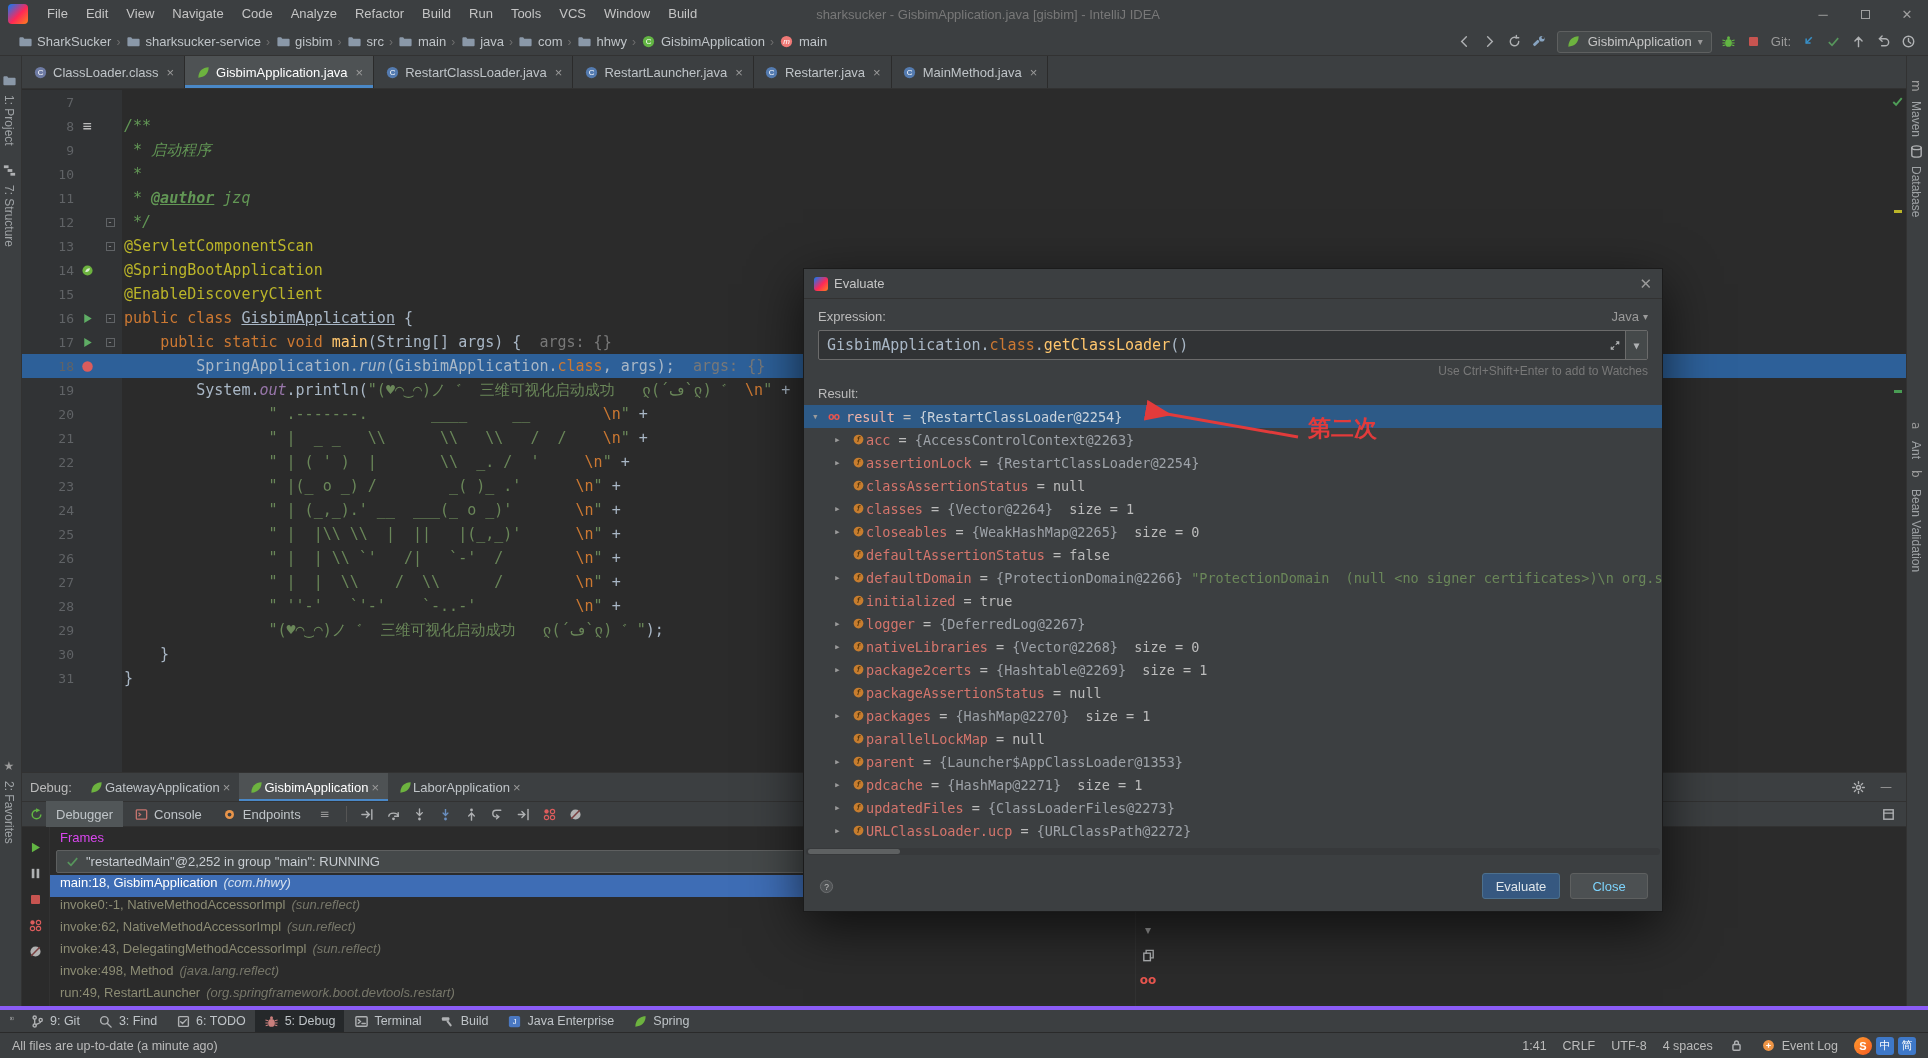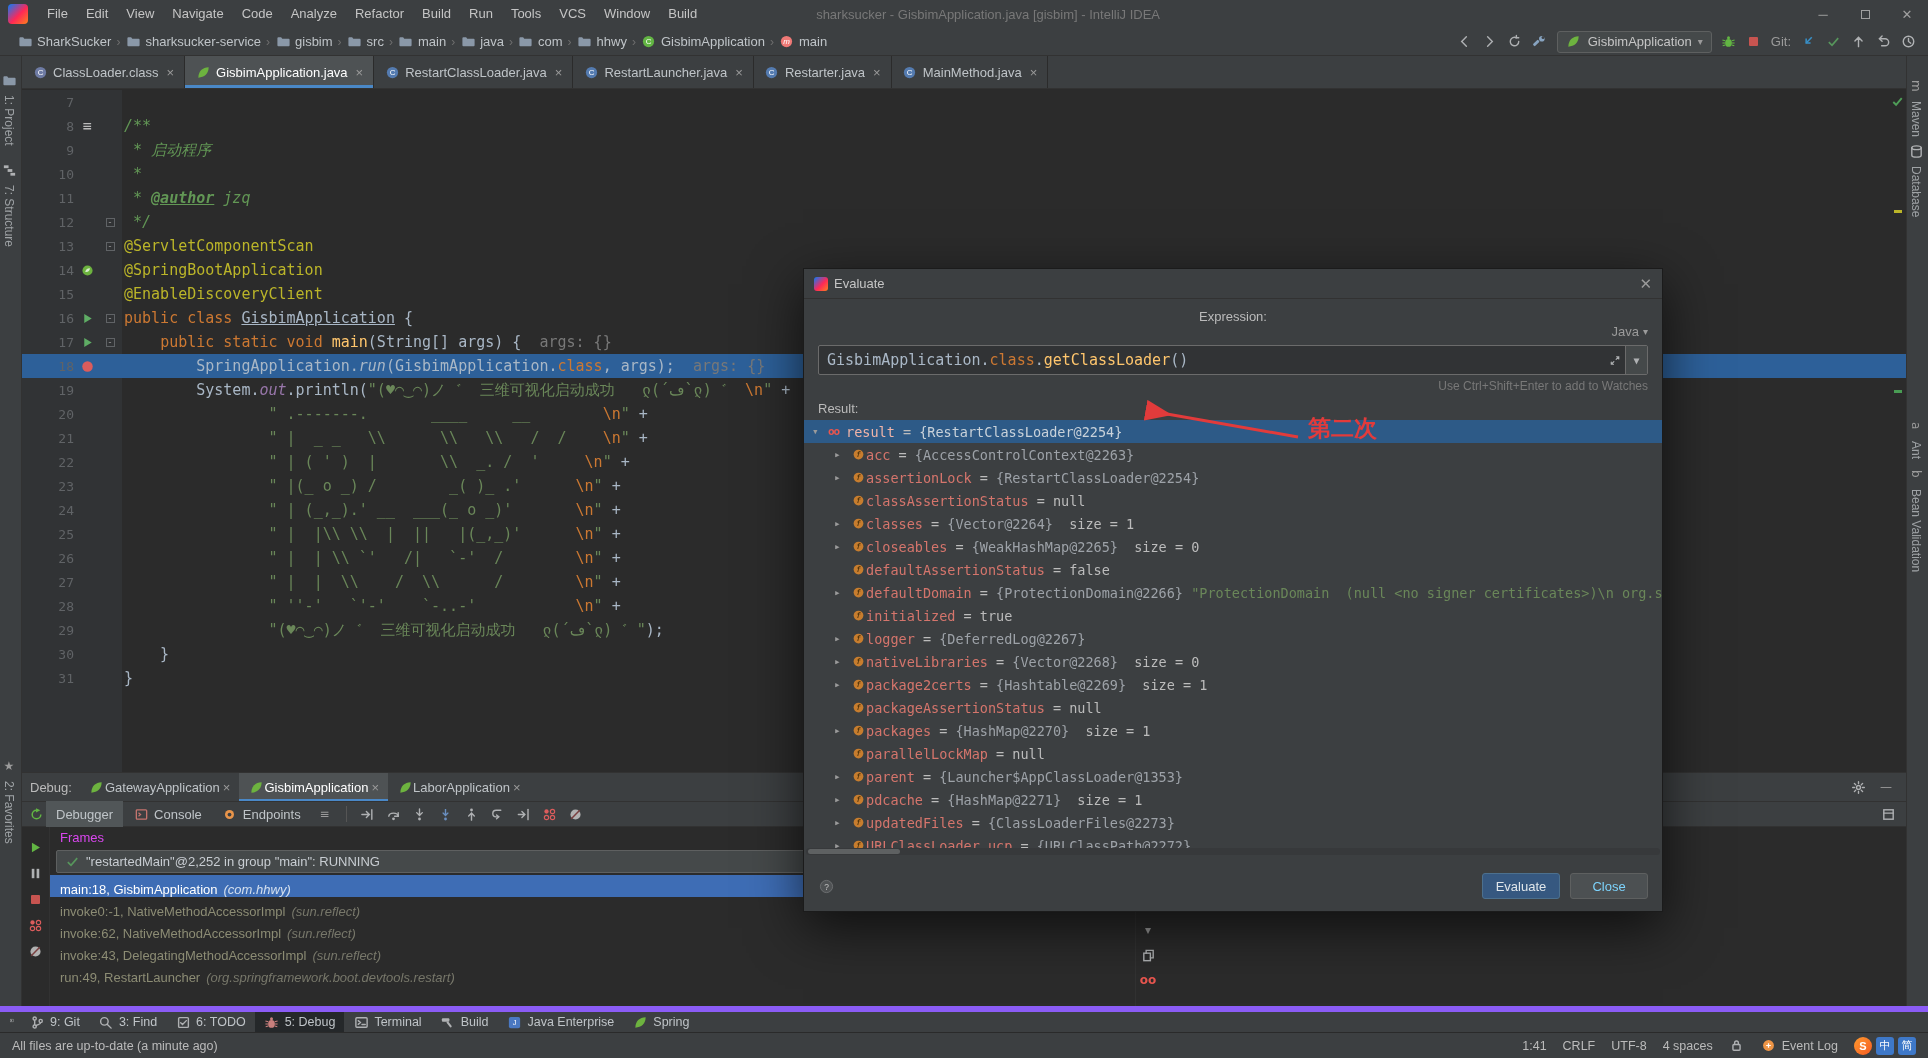--- a/index.html
+++ b/index.html
@@ -86,52 +86,52 @@
   .stepbtn { width:24px; height:24px; display:flex; align-items:center; justify-content:center; }
   .dbg-row2-right { margin-left:auto; padding-right:10px; display:flex; gap:10px; }
   .dbg-side { position:absolute; left:0; top:54px; bottom:0; width:28px; border-right:1px solid #323232;
               display:flex; flex-direction:column; align-items:center; padding-top:12px; gap:10px; }
   .frames { position:absolute; left:28px; top:54px; right:771px; bottom:0; overflow:hidden; }
   .frames-label { height:22px; line-height:22px; padding-left:10px; color:#d946ef; }
   .thread-combo { margin:1px 8px 2px 6px; height:23px; background:#45494a; border:1px solid #5e6060;
                   border-radius:2px; display:flex; align-items:center; gap:6px; padding:0 7px; color:#c8cdd2;
                   white-space:nowrap; overflow:hidden; }
   .thread-combo .caret { margin-left:auto; }
-  .frow { height:22px; display:flex; align-items:flex-end; padding-left:10px; color:#8c8c74;
+  .frow { height:22px; display:flex; align-items:flex-start; padding-left:10px; color:#8c8c74;
           white-space:nowrap; overflow:hidden; }
   .frow .pkg { font-style:italic; color:#77776a; margin-left:6px; }
   .frow.sel { background:#3e6db5; color:#fff; }
   .frow.sel .pkg { color:#d4e0ef; }
   .vars { position:absolute; left:1113px; top:54px; right:0; bottom:0; border-left:1px solid #323232; }
   .vars-icons { position:absolute; left:4px; top:95px; display:flex; flex-direction:column; gap:9px; align-items:center; }
 
   
   .bstripe { position:absolute; left:0; right:0; top:1006px; height:26px; background:#3c3f41;
-             border-top:6px solid #8b5cf6; display:flex; align-items:stretch; padding-left:4px; z-index:20; }
+             border-top:4px solid #8b5cf6; display:flex; align-items:stretch; padding-left:4px; z-index:20; }
   .twb { display:flex; align-items:center; gap:5px; padding:0 9px; color:#bfc4c8; font-size:12.5px; }
   .twb.active { background:#25282a; }
   .switch-slot { display:flex; align-items:center; padding:0 6px; }
   .statusbar { position:absolute; left:0; right:0; top:1032px; height:26px; background:#3c3f41;
                border-top:1px solid #2a2a2a; display:flex; align-items:center; padding:0 12px;
                color:#bbb; font-size:12.5px; z-index:20; }
   .sb-right { margin-left:auto; display:flex; align-items:center; gap:16px; }
   .sb-event { display:flex; align-items:center; gap:5px; }
   .ime { display:flex; align-items:center; gap:4px; }
   .sog { width:18px; height:18px; border-radius:50%; background:linear-gradient(135deg,#ff9a2e,#f55b23);
          color:#fff; font-weight:bold; font-size:11px; display:flex; align-items:center; justify-content:center; }
   .cjk { width:18px; height:18px; background:#3e78c8; color:#fff; font-size:11px; border-radius:3px;
          display:flex; align-items:center; justify-content:center; }
 
   
   .dialog { position:absolute; left:803px; top:268px; width:860px; height:644px; background:#3c3f41;
             border:1px solid #1b1b1b; box-shadow:0 16px 50px rgba(0,0,0,.65); z-index:40; }
   .dlg-title { height:30px; display:flex; align-items:center; padding:0 10px; border-bottom:1px solid #323232; color:#c5c5c5; }
   .dlg-close { margin-left:auto; color:#9b9b9b; font-size:15px; }
   .dlg-body { position:absolute; left:0; right:0; top:30px; bottom:0; padding:0 14px; }
-  .expr-row { margin-top:10px; display:flex; align-items:center; color:#bbb;flex-direction:column; }
+  .expr-row { margin-top:10px; display:flex; align-items:center; color:#bbb; }
   .lang-sel { margin-left:auto; color:#9b9b9b; display:flex; align-items:center; gap:4px; }
   .expr-field { margin-top:6px; height:30px; background:#313335; border:1px solid #6b6b6b; border-radius:2px;
                 display:flex; align-items:center; padding-left:8px;
                 font-family:"DejaVu Sans Mono",monospace; font-size:15px; position:relative; }
   .expr-code { white-space:pre; }
   .expr-field .expand-slot { margin-left:auto; display:flex; align-items:center; padding-right:4px; }
   .combo-btn { width:22px; height:100%; border-left:1px solid #6b6b6b; background:#45494a;
                display:flex; align-items:center; justify-content:center; color:#afb1b3; font-size:10px; }
   .dlg-hint { margin-top:4px; text-align:right; color:#787878; font-size:12px; }
   .res-label { margin-top:8px; color:#bbb; }
@@ -722,20 +722,24 @@
           </div>
           <div class="frow">
             <span>invoke:62, NativeMethodAccessorImpl</span>
             <span class="pkg">(sun.reflect)</span>
           </div>
           <div class="frow">
             <span>invoke:43, DelegatingMethodAccessorImpl</span>
             <span class="pkg">(sun.reflect)</span>
           </div>
           <div class="frow">
+            <span>invoke:498, Method</span>
+            <span class="pkg">(java.lang.reflect)</span>
+          </div>
+          <div class="frow">
             <span>run:49, RestartLauncher</span>
             <span class="pkg">(org.springframework.boot.devtools.restart)</span>
           </div>
         </div>
     </div>
     <div class="vars">
       <div class="vars-icons" id="vars-icons">
           <span class="ic tx">▾</span>
           <span class="ic">
             <svg viewBox="0 0 16 16" width="15" height="15">

